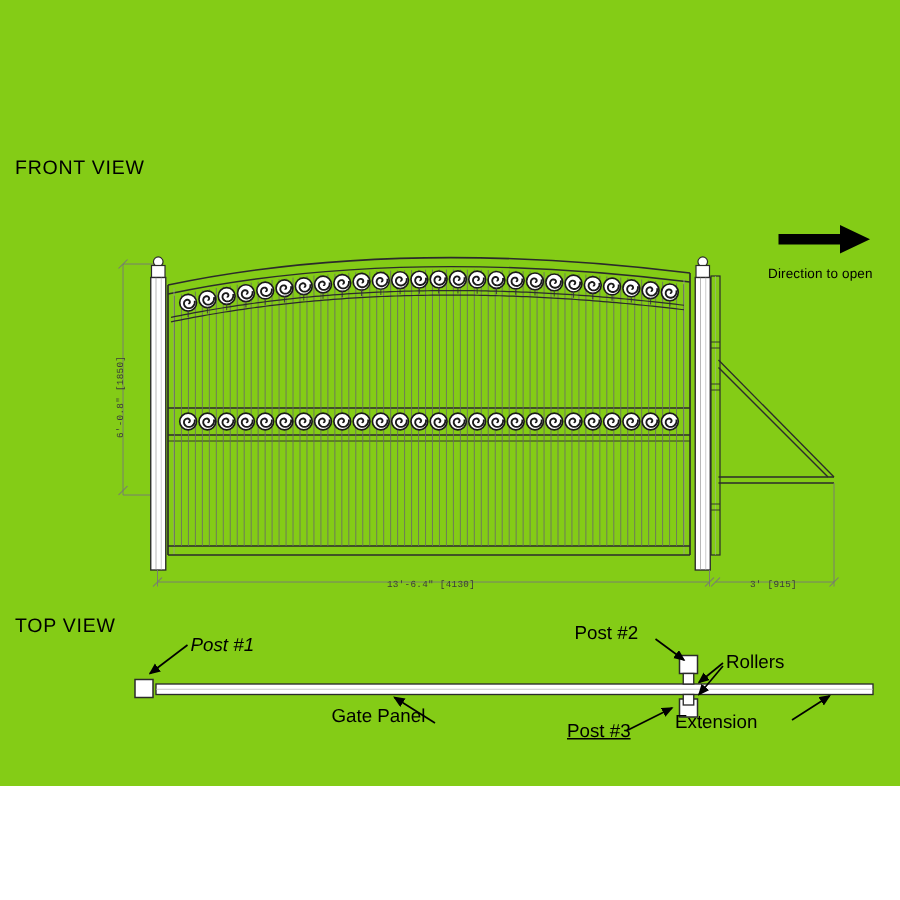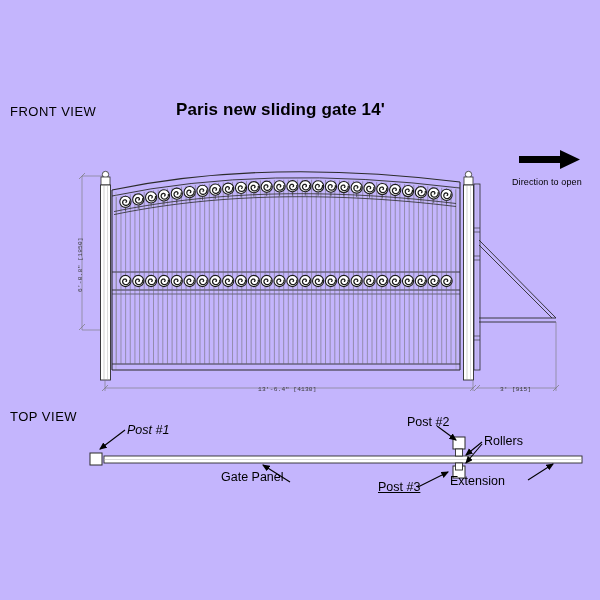--- a/index.html
+++ b/index.html
@@ -1,18 +1,18 @@
 <!DOCTYPE html>
 <html><head>
 <meta charset="utf-8">
 <style>
   html,body{margin:0;padding:0;background:#ffffff;}
   body{width:600px;height:600px;overflow:hidden;
        font-family:"Liberation Sans", sans-serif;color:#000;}
-  #stage{position:relative;width:600px;height:600px;background:#c4b5fd;}
+  #stage{position:relative;width:600px;height:524px;background:#84cc16;}
   svg#drawing{position:absolute;left:0;top:0;width:600px;height:600px;display:block;}
   .lbl{position:absolute;white-space:nowrap;line-height:1;}
   .view-label{font-size:13px;letter-spacing:.5px;}
   .title{font-size:17px;font-weight:bold;letter-spacing:.1px;}
   .callout{font-size:12.5px;}
   .dim{font-size:6.2px;font-family:"Liberation Mono", monospace;letter-spacing:.2px;color:#3a3a3a;}
   .dir{font-size:9px;letter-spacing:.1px;}
   .vdim{transform-origin:0 0;transform:rotate(-90deg);}
 </style>
 </head>
@@ -462,37 +462,36 @@
         <line x1="482" y1="442" x2="466" y2="455" marker-end="url(#arrHead)"></line>
         <line x1="482" y1="444" x2="466" y2="463" marker-end="url(#arrHead)"></line>
         <line x1="418" y1="487" x2="448" y2="472" marker-end="url(#arrHead)"></line>
         <line x1="528" y1="480" x2="553" y2="464" marker-end="url(#arrHead)"></line>
       </g>
     </g>
   </svg>
 
   <div class="lbl view-label" style="left:10px;top:105px;">FRONT VIEW</div>
 
-  <div class="lbl title" style="left:176px;top:101px;">Paris new sliding gate 14'</div>
 
   <div class="lbl dir" style="left:512px;top:178px;">Direction to open</div>
 
   <div class="lbl dim vdim" style="left:78px;top:292px;">6'-0.8" [1850]</div>
 
   <div class="lbl dim" style="left:258px;top:387px;">13'-6.4" [4130]</div>
 
   <div class="lbl dim" style="left:500px;top:387px;">3' [915]</div>
 
   <div class="lbl view-label" style="left:10px;top:410px;">TOP  VIEW</div>
 
   <div class="lbl callout" style="left:127px;top:424px;font-style:italic;">Post #1</div>
 
   <div class="lbl callout" style="left:221px;top:471px;">Gate Panel</div>
 
-  <div class="lbl callout" style="left:383px;top:416px;margin-left:24px;">Post #2</div>
+  <div class="lbl callout" style="left:383px;top:416px;">Post #2</div>
 
   <div class="lbl callout" style="left:484px;top:435px;">Rollers</div>
 
   <div class="lbl callout" style="left:378px;top:481px;text-decoration:underline;">Post #3</div>
 
   <div class="lbl callout" style="left:450px;top:475px;">Extension</div>
 
 </div>
 
 </body></html>

